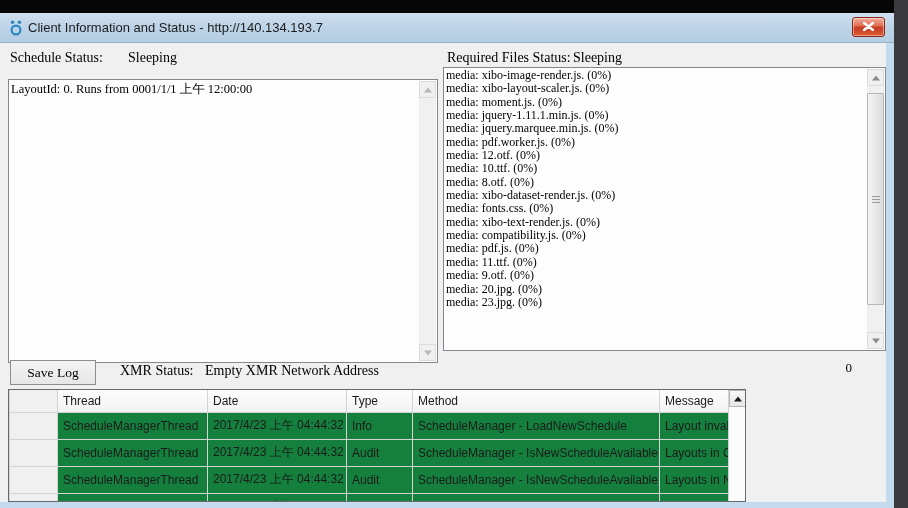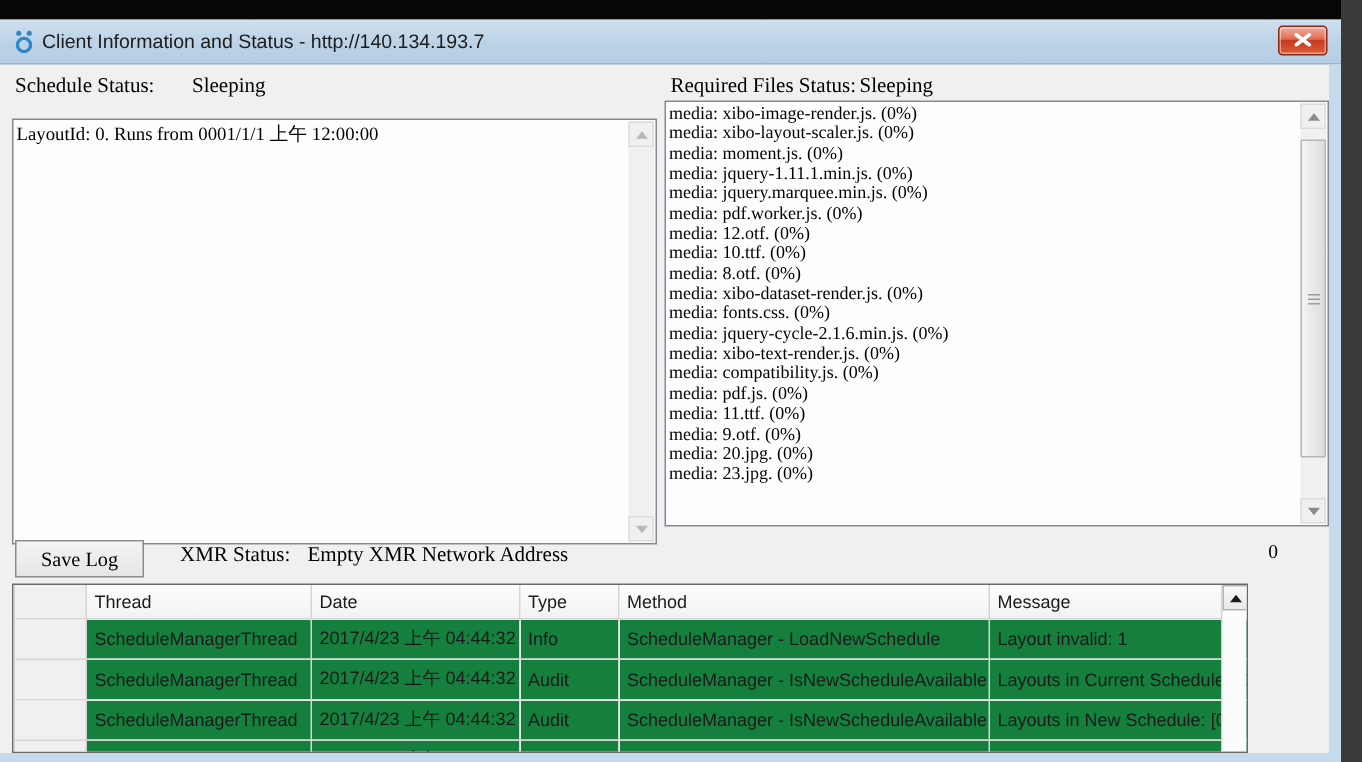--- a/index.html
+++ b/index.html
@@ -59,21 +59,21 @@
   
   #save-log-btn { position:absolute; left:10px; top:347px; width:86px; height:25px;
                   background:linear-gradient(#f4f4f4,#e6e6e6);
                   border:1px solid #8c8c8c;
                   font-family:"Liberation Serif", serif; font-size:13.5px; color:#000;
                   text-align:center; line-height:23px; cursor:default; }
   #counter { position:absolute; right:42px; top:347px; font-family:"Liberation Serif", serif;
              font-size:13px; color:#000; }
 
   
-  #log-area { position:absolute; left:8px; top:376px; width:824px; height:113px;
+  #log-area { position:absolute; left:8px; top:376px; width:738px; height:113px;
               border:1px solid #696969; background:#fff; overflow:hidden; }
   #log-table { border-collapse:collapse; table-layout:fixed; width:859px; font-size:12px; color:#1a1a1a; }
   #log-table th, #log-table td { border:1px solid #d4d4d4; padding:2px 5px; text-align:left;
                                  white-space:nowrap; overflow:hidden; font-weight:normal; }
   #log-table thead th { height:22px; background:linear-gradient(#fdfdfd,#f2f2f2); border-top:none; }
   #log-table td { height:27px; background:#15803d; }
   #log-table .selcol { width:48px; background:#f0f0f0; }
   #log-table td.selcol { background:#f0f0f0; }
   #table-scroll { position:absolute; top:0; right:0; width:17px; height:113px;
                   background:#fcfcfc; border-left:1px solid #d4d4d4; }
@@ -125,21 +125,20 @@
           <div class="media-line">media: xibo-layout-scaler.js. (0%)</div>
           <div class="media-line">media: moment.js. (0%)</div>
           <div class="media-line">media: jquery-1.11.1.min.js. (0%)</div>
           <div class="media-line">media: jquery.marquee.min.js. (0%)</div>
           <div class="media-line">media: pdf.worker.js. (0%)</div>
           <div class="media-line">media: 12.otf. (0%)</div>
           <div class="media-line">media: 10.ttf. (0%)</div>
           <div class="media-line">media: 8.otf. (0%)</div>
           <div class="media-line">media: xibo-dataset-render.js. (0%)</div>
           <div class="media-line">media: fonts.css. (0%)</div>
-          <div class="media-line">media: jquery-cycle-2.1.6.min.js. (0%)</div>
           <div class="media-line">media: xibo-text-render.js. (0%)</div>
           <div class="media-line">media: compatibility.js. (0%)</div>
           <div class="media-line">media: pdf.js. (0%)</div>
           <div class="media-line">media: 11.ttf. (0%)</div>
           <div class="media-line">media: 9.otf. (0%)</div>
           <div class="media-line">media: 20.jpg. (0%)</div>
           <div class="media-line">media: 23.jpg. (0%)</div>
         </div>
       <div class="vscroll">
         <div class="sb-btn sb-up">

